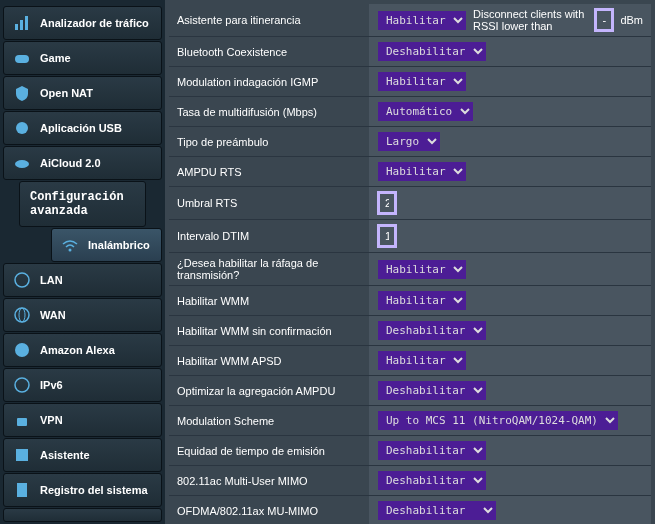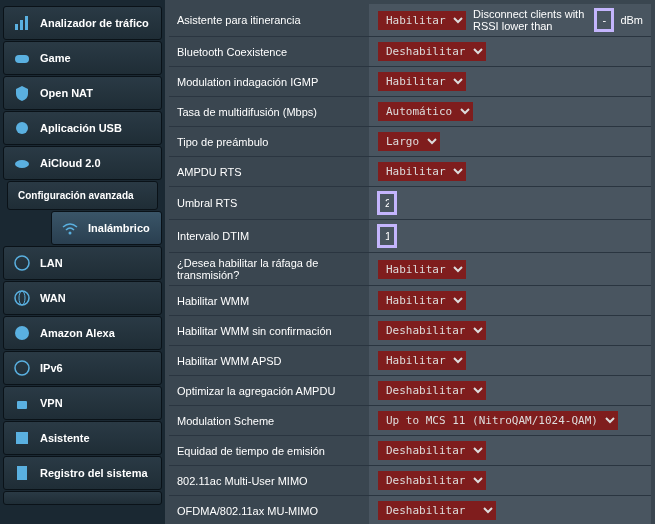--- a/index.html
+++ b/index.html
@@ -3,27 +3,27 @@
 <meta charset="utf-8">
 <style>
 * { margin: 0; padding: 0; box-sizing: border-box; font-family: Arial, sans-serif; }
 body { background: #1a2832; color: #fff; font-size: 11px; width: 655px; height: 524px; overflow: hidden; }
 .container { display: flex; height: 100%; }
 .sidebar { width: 165px; background: #1a2832; padding: 5px 3px; }
 .sidebar-item { display: flex; align-items: center; padding: 6px 8px; margin: 1px 0; cursor: pointer; border-radius: 3px; background: linear-gradient(#2a3a45, #1f2d36); border: 1px solid #0a1218; }
 .sidebar-item.active { background: linear-gradient(#3a5568, #2a3f50); margin-left: 48px; }
 .sidebar-item .icon { width: 20px; height: 20px; margin-right: 8px; display: flex; align-items: center; justify-content: center; }
 .sidebar-label { color: #fff; font-size: 11px; font-weight: bold; }
-.section-header { color: #fff; padding: 8px 10px; font-size: 10px; font-weight: bold; background: linear-gradient(#2a3a45, #1f2d36); border: 1px solid #0a1218; border-radius: 3px; margin: 1px 4px; }
+.section-header { color: #fff; padding: 8px 10px; font-size: 12px; font-weight: bold; background: linear-gradient(#2a3a45, #1f2d36); border: 1px solid #0a1218; border-radius: 3px; margin: 1px 16px; font-family: Liberation Mono, monospace; }
 .main { flex: 1; background: #3a4650; padding: 4px; overflow: hidden; }
 .form-table { width: 100%; border-collapse: collapse; }
 .form-table tr { border-bottom: 1px solid #2a3540; }
 .form-table td { padding: 4px 8px; background: #495560; color: #fff; font-size: 11px; }
 .form-table td:first-child { width: 200px; background: #3a4650; }
-select { background: #7f1d1d; color: #ddd; border: 1px solid #4a5560; padding: 2px 4px; font-size: 11px; font-family: monospace; }
+select { background: #4c1d95; color: #ddd; border: 1px solid #4a5560; padding: 2px 4px; font-size: 11px; font-family: monospace; }
 input[type="text"] { background: #495560; color: #fff; border: 3px solid #c4b5fd; padding: 3px 5px; font-size: 11px; width: 20px; }
 .disconnect-row { display: flex; align-items: center; gap: 6px; }
 .dropdown-open { position: relative; }
 .icon-svg { fill: #5ab0e0; }
 </style>
 </head>
 <body>
 
 <div class="container">
   <div class="sidebar">

